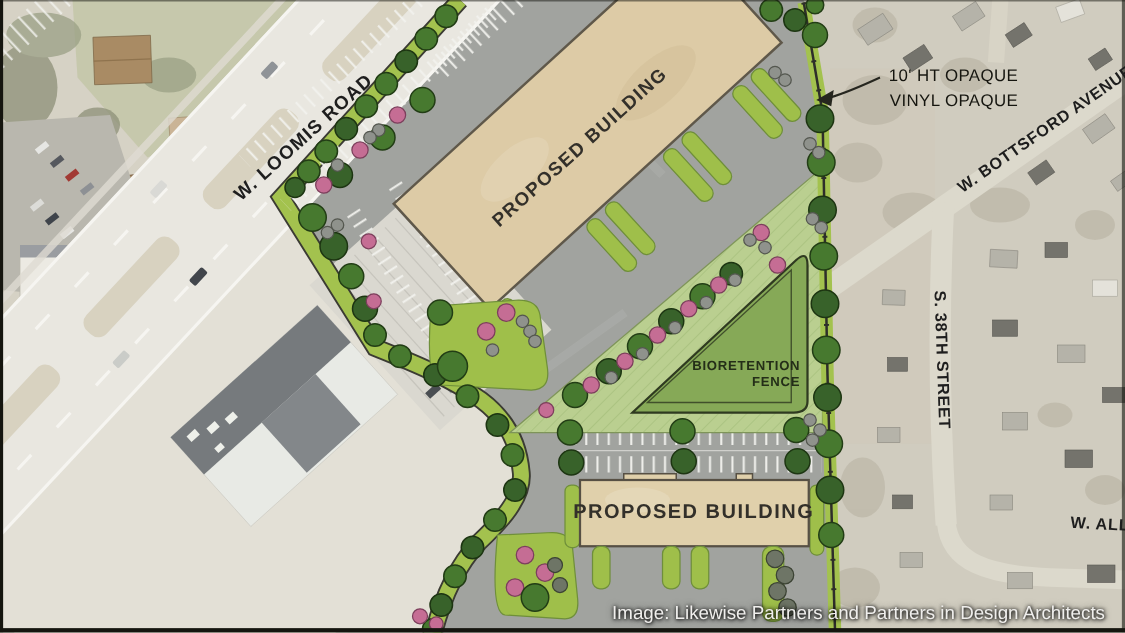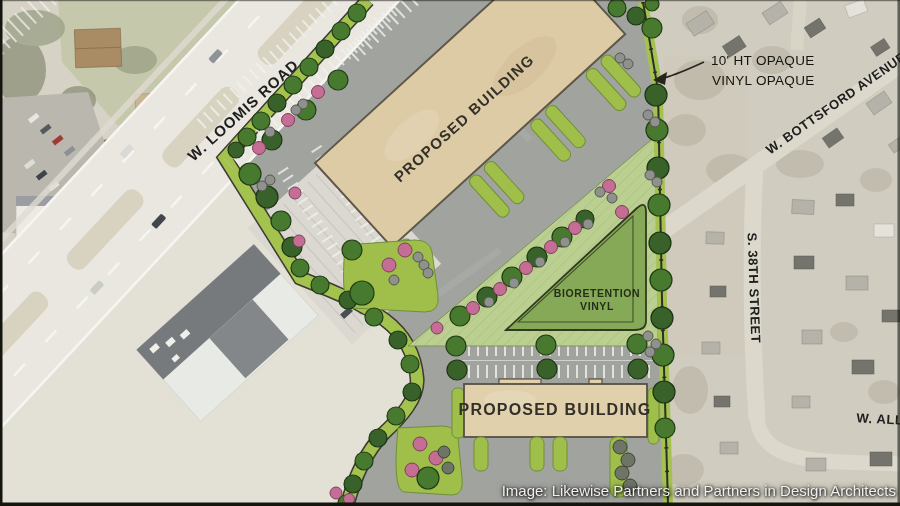--- a/index.html
+++ b/index.html
@@ -17,24 +17,24 @@
   .h2{fill:#74736c;stroke:#5a5953;stroke-width:.5}
   .h3{fill:#e4e2da;stroke:#a9a79d;stroke-width:.5}
   .dock{fill:#9fbf4a;stroke:#6f8f3a;stroke-width:1}
   .island{fill:#9fbf4a;stroke:#6f8f3a;stroke-width:1}
   
   .lbl{position:absolute;white-space:nowrap;color:#1b1b1b;font-weight:700;
        transform:translate(-50%,-50%) rotate(var(--r,0deg));}
   .street{font-size:13px;letter-spacing:.6px;color:#1e1e1e;}
   .bldg{font-size:15px;letter-spacing:1.2px;color:#33302a;}
   .bldg2{font-size:16px;letter-spacing:1.2px;color:#33302a;}
-  .bio{font-size:10.5px;letter-spacing:.6px;color:#242e18;text-align:center;line-height:1.25;}
+  .bio{font-size:10.5px;letter-spacing:.6px;color:#242e18;text-align:right;line-height:1.25;}
   .note{position:absolute;left:711px;top:51px;font-size:13.5px;font-weight:400;color:#15150f;
         line-height:1.45;letter-spacing:.3px;text-align:right;}
-  .caption{position:absolute;right:4px;top:482px;font-size:15px;font-weight:400;color:#f0efed;
+  .caption{position:absolute;right:16px;top:482px;font-size:15px;font-weight:400;color:#f0efed;
         text-shadow:0 1px 3px rgba(0,0,0,.85),1px 0 3px rgba(0,0,0,.7),0 0 6px rgba(0,0,0,.5);}
 </style>
 </head>
 <body>
 
 <div id="stage">
 <svg width="900" height="506" viewBox="0 0 900 506">
   <defs>
     <pattern id="ticks" width="9" height="15" patternUnits="userSpaceOnUse">
       <line x1="1" y1="0" x2="1" y2="15" stroke="#f2f2ee" stroke-width="1.6"></line>
@@ -418,21 +418,21 @@
   <div class="lbl street" style="left:243px;top:110px;--r:-42deg"><span style="font-size:15px;letter-spacing:1px">W. LOOMIS ROAD</span></div>
   <div class="lbl street" style="left:836px;top:103px;--r:-35deg"><span>W. BOTTSFORD AVENUE</span></div>
   <div class="lbl street" style="left:754px;top:288px;--r:88deg"><span>S. 38TH STREET</span></div>
   <div class="lbl street" style="left:880px;top:419px;--r:3deg"><span>W. ALL</span></div>
 
   <div class="lbl bldg" style="left:464px;top:118px;--r:-42deg"><span>PROPOSED BUILDING</span></div>
   <div class="lbl bldg2" style="left:555px;top:410px;--r:0deg"><span>PROPOSED BUILDING</span></div>
 
   <div class="lbl bio" style="left:597px;top:300px;--r:0deg;font-weight:700">
     <div>BIORETENTION</div>
-    <div>VINYL</div>
+    <div>FENCE</div>
   </div>
 
   <div class="note">
     <div>10' HT OPAQUE</div>
     <div>VINYL OPAQUE</div>
   </div>
 
   <div class="caption">Image: Likewise Partners and Partners in Design Architects</div>
 </div>
 

